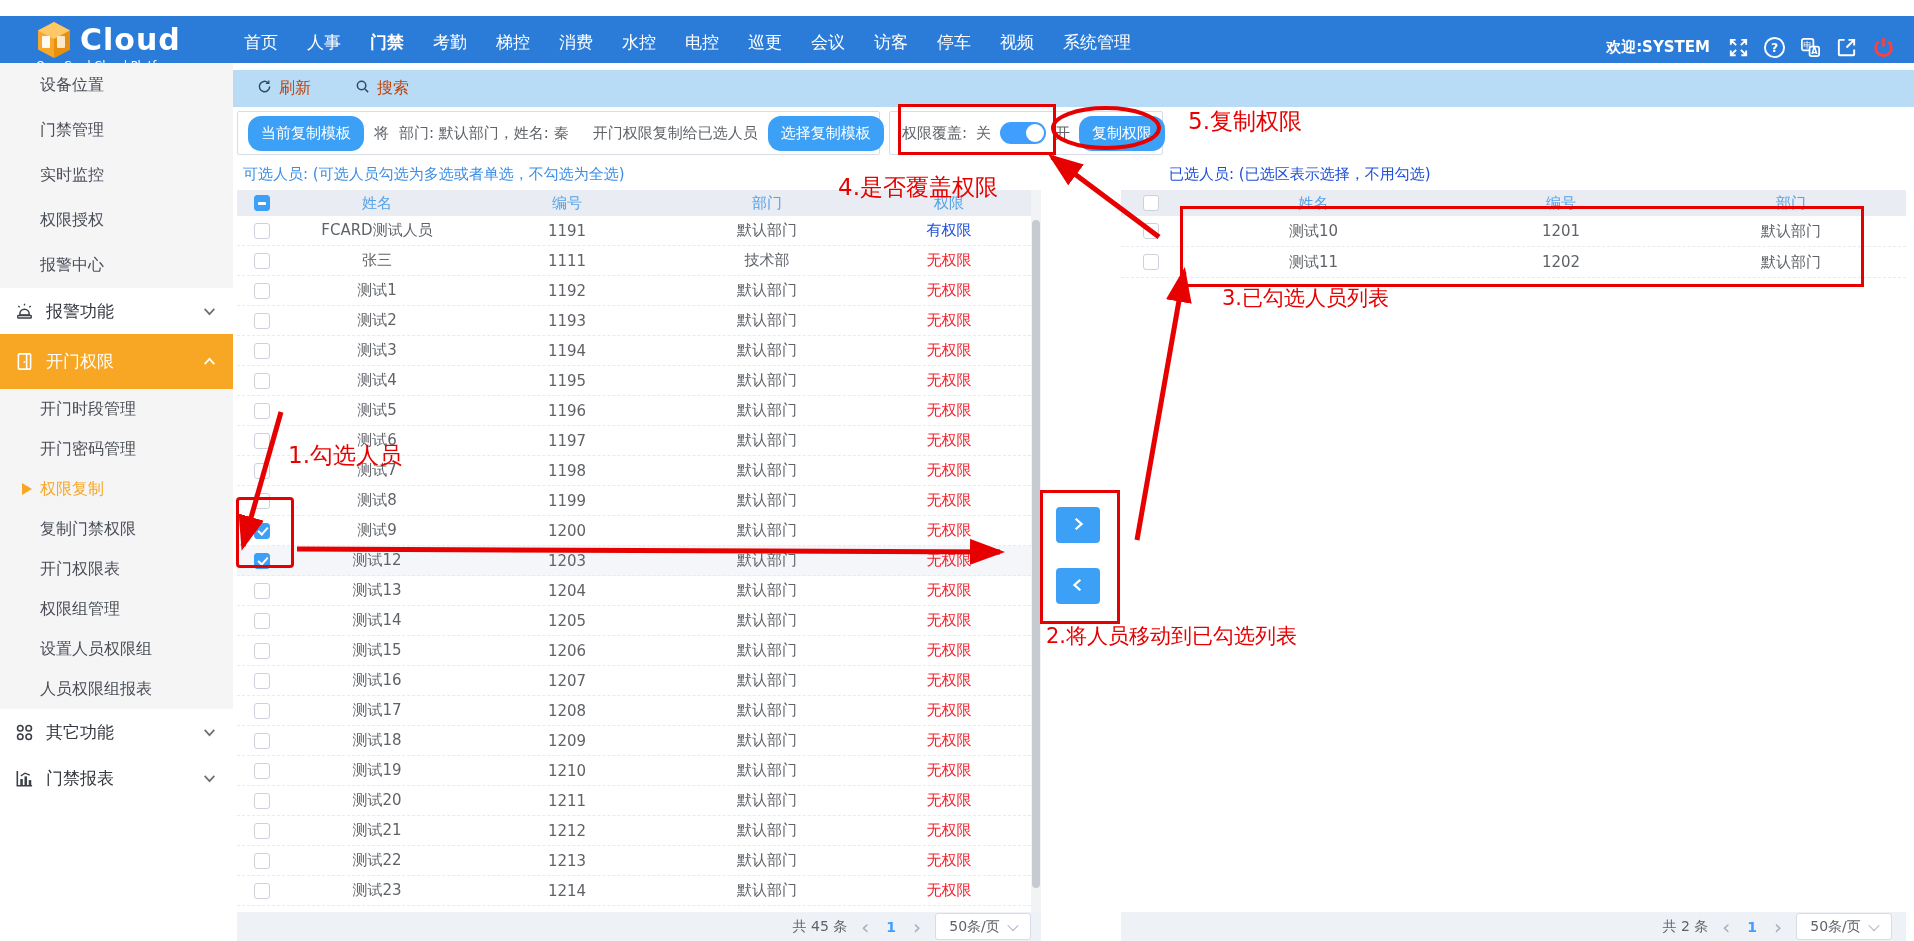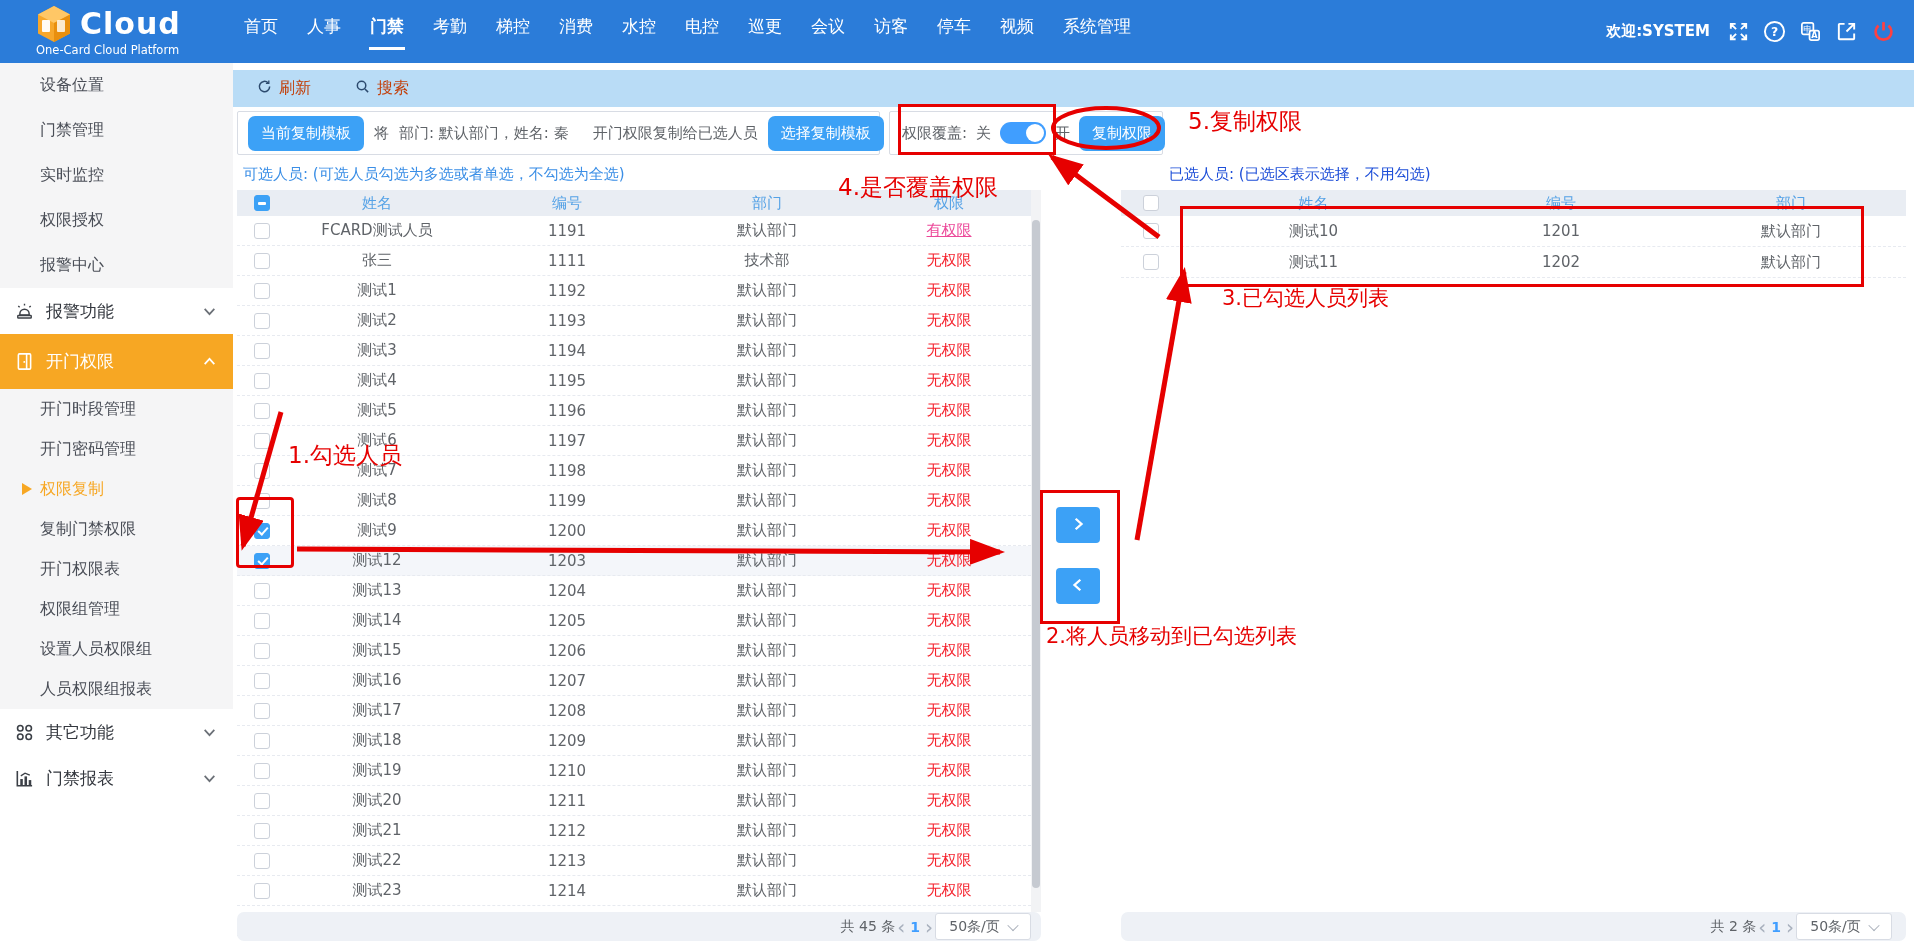--- a/index.html
+++ b/index.html
@@ -1,19 +1,19 @@
 <!DOCTYPE html>
 <html><head>
 <meta charset="utf-8">
 <style>
   html,body{margin:0;padding:0;}
   body{width:1914px;height:941px;position:relative;overflow:hidden;background:#fff;
        font-family:"DejaVu Sans","Liberation Sans",sans-serif;}
   
-  .topbar{position:absolute;left:0;top:0;width:1914px;height:63px;background:#2b7cd9;}
+  .topbar{position:absolute;left:0;top:16px;width:1914px;height:63px;background:#2b7cd9;}
   .logo{position:absolute;left:34px;top:4px;display:flex;align-items:flex-start;gap:6px;}
   .logo-txt{color:#fff;font-size:30px;font-weight:bold;line-height:40px;letter-spacing:1px;}
   .logo-sub{position:absolute;left:36px;top:43px;color:#fff;font-size:11.5px;white-space:nowrap;}
   .nav{position:absolute;left:243px;top:0;height:53px;display:flex;align-items:center;gap:27px;}
   .nav-item{color:#fff;font-size:17px;cursor:pointer;position:relative;padding:3px 1px;white-space:nowrap;}
   .nav-item.active{font-weight:bold;}
   .nav-item.active::after{content:"";position:absolute;left:0;right:0;bottom:-9px;height:3px;background:#fff;}
   .topbar-right{position:absolute;right:18px;top:0;height:63px;display:flex;align-items:center;gap:13px;}
   .welcome{color:#fff;font-size:15px;font-weight:bold;margin-right:4px;}
   .tb-ico{display:flex;align-items:center;cursor:pointer;}
@@ -28,49 +28,49 @@
   .side-group-active{background:#f7a723;color:#fff;height:55px;}
   .s-chev{margin-left:auto;margin-right:16px;display:flex;align-items:center;}
   .s-ico{display:flex;align-items:center;}
   
   .main{position:absolute;left:233px;top:63px;width:1681px;height:878px;background:#fff;}
   .toolbar{position:absolute;left:0;top:7px;width:1681px;height:37px;background:#b9dcf6;display:flex;align-items:center;gap:44px;padding-left:24px;box-sizing:border-box;}
   .tool-btn{display:flex;align-items:center;gap:7px;color:#c2410c;font-size:16px;cursor:pointer;}
   .tpl-box{position:absolute;top:48px;height:44px;border:1px solid #d8dce4;border-radius:2px;background:#fff;display:flex;align-items:center;box-sizing:border-box;}
   .tpl-box1{left:4px;width:643px;gap:10px;padding:0 10px;}
   .tpl-box2{left:656px;width:274px;gap:9px;padding:12px 12px;}
-  .blue-btn{background:#3ca1f6;color:#fff;border:none;border-radius:7px;font-size:15px;padding:8px 13px;cursor:pointer;white-space:nowrap;font-family:Liberation Serif, serif;}
+  .blue-btn{background:#3ca1f6;color:#fff;border:none;border-radius:13px;font-size:15px;padding:8px 13px;cursor:pointer;white-space:nowrap;font-family:Liberation Serif, serif;}
   .tpl-txt{color:#5f6368;font-size:15px;white-space:nowrap;}
   .switch{width:46px;height:22px;border-radius:11px;background:#409eff;position:relative;cursor:pointer;flex:none;}
   .switch::after{content:"";position:absolute;right:2px;top:2px;width:18px;height:18px;border-radius:50%;background:#fff;}
   .caption{position:absolute;top:102px;font-size:15px;white-space:nowrap;}
   .cap-left{left:10px;color:#3a8ee6;text-align:center;}
   .cap-right{left:936px;color:#1d4ed8;}
   
   .tbl{position:absolute;top:127px;}
   .ltable{left:4px;width:794px;}
   .rtable{left:888px;width:785px;}
   .thead{display:flex;height:26px;background:#e9edf3;align-items:center;}
   .thead .cell{color:#55a2e6;}
   .trow{display:flex;align-items:center;height:29px;border-bottom:1px dashed #e7eaf0;cursor:pointer;}
   .rtable .trow{height:30px;}
   .trow.hl{background:#f4f6fa;}
   .cell{display:flex;align-items:center;justify-content:center;font-size:15px;color:#5f6368;box-sizing:border-box;white-space:nowrap;}
   .c-cb{width:50px;} .c-name{width:180px;} .c-id{width:200px;} .c-dept{width:200px;} .c-perm{width:164px;}
   .c-cb2{width:60px;} .c-name2{width:265px;} .c-id2{width:230px;} .c-dept2{width:230px;}
-  .perm-green{color:#ec4899;text-decoration:underline;} .perm-red{color:#f5222d;}
+  .perm-green{color:#1d4ed8;} .perm-red{color:#f5222d;}
   .cb{width:16px;height:16px;border:1px solid #ccd1da;border-radius:3px;background:#fff;box-sizing:border-box;position:relative;flex:none;}
   .cb.checked{background:#3ca1f6;border-color:#3ca1f6;}
   .cb.checked::after{content:"";position:absolute;left:4.6px;top:1.6px;width:4px;height:8px;border:solid #fff;border-width:0 2px 2px 0;transform:rotate(42deg);}
   .cb.ind{background:#3ca1f6;border-color:#3ca1f6;}
   .cb.ind::after{content:"";position:absolute;left:3px;top:6.4px;width:8px;height:2.4px;background:#fff;border-radius:1px;}
   .vscroll{position:absolute;left:798px;top:127px;width:10px;height:722px;background:#f2f3f5;}
   .vthumb{position:absolute;left:1px;top:30px;width:8px;height:668px;background:#c6cad1;border-radius:4px;}
   
-  .pagebar{position:absolute;top:849px;height:29px;background:#eef1f6;display:flex;align-items:center;justify-content:flex-end;box-sizing:border-box;padding-right:10px;border-radius:7px;}
+  .pagebar{position:absolute;top:849px;height:29px;background:#eef1f6;display:flex;align-items:center;justify-content:flex-end;gap:12px;box-sizing:border-box;padding-right:10px;}
   .pg-left{left:4px;width:804px;}
   .pg-right{left:888px;width:785px;padding-right:14px;}
   .pg-total{color:#5f6368;font-size:14px;}
   .pg-arrow{color:#a8b0bd;font-size:20px;line-height:20px;cursor:pointer;padding:0 2px;}
   .pg-num{color:#409eff;font-size:14px;font-weight:bold;cursor:pointer;padding:0 3px;}
   .page-select{width:94px;height:25px;background:#fff;border:1px solid #d8dce4;border-radius:3px;display:flex;align-items:center;justify-content:center;gap:9px;color:#5f6368;font-size:14px;cursor:pointer;}
   .chev-s{width:7px;height:7px;border-right:1.6px solid #aab0bb;border-bottom:1.6px solid #aab0bb;transform:rotate(45deg) translate(-1px,-1px);}
   
   .transfer-btn{position:absolute;width:44px;height:36px;background:#3ca1f6;border-radius:4px;display:flex;align-items:center;justify-content:center;cursor:pointer;}
   .t-right{left:823px;top:444px;} .t-left{left:823px;top:505px;}

